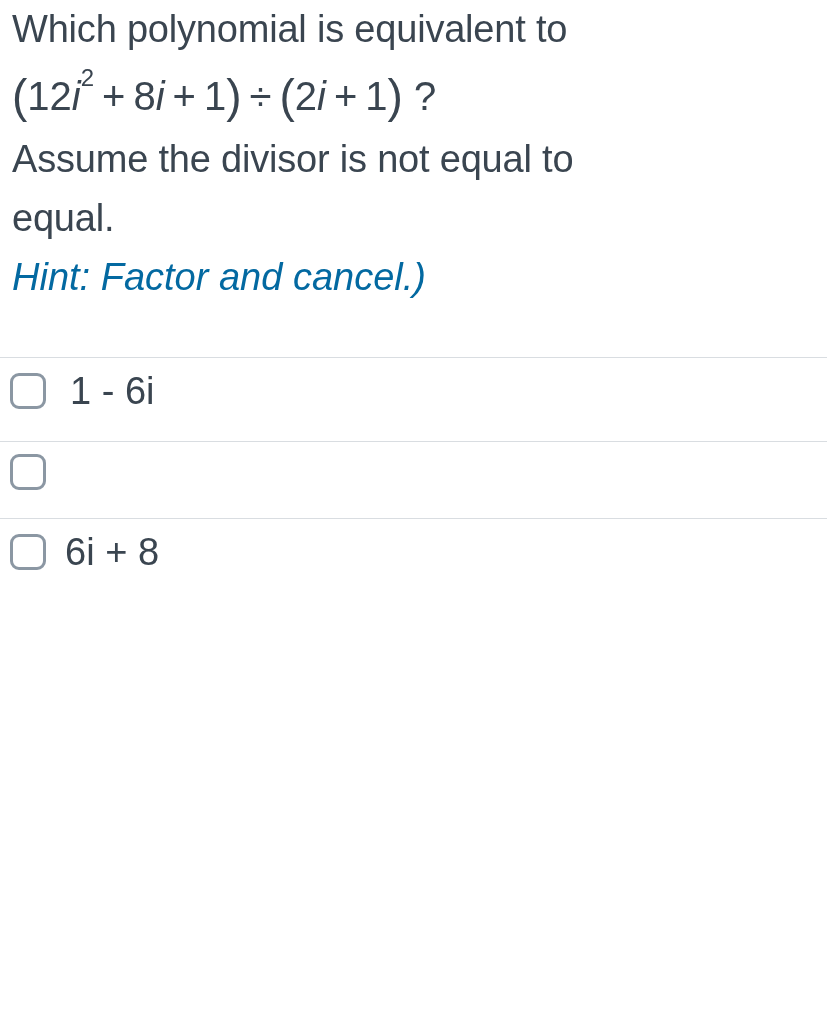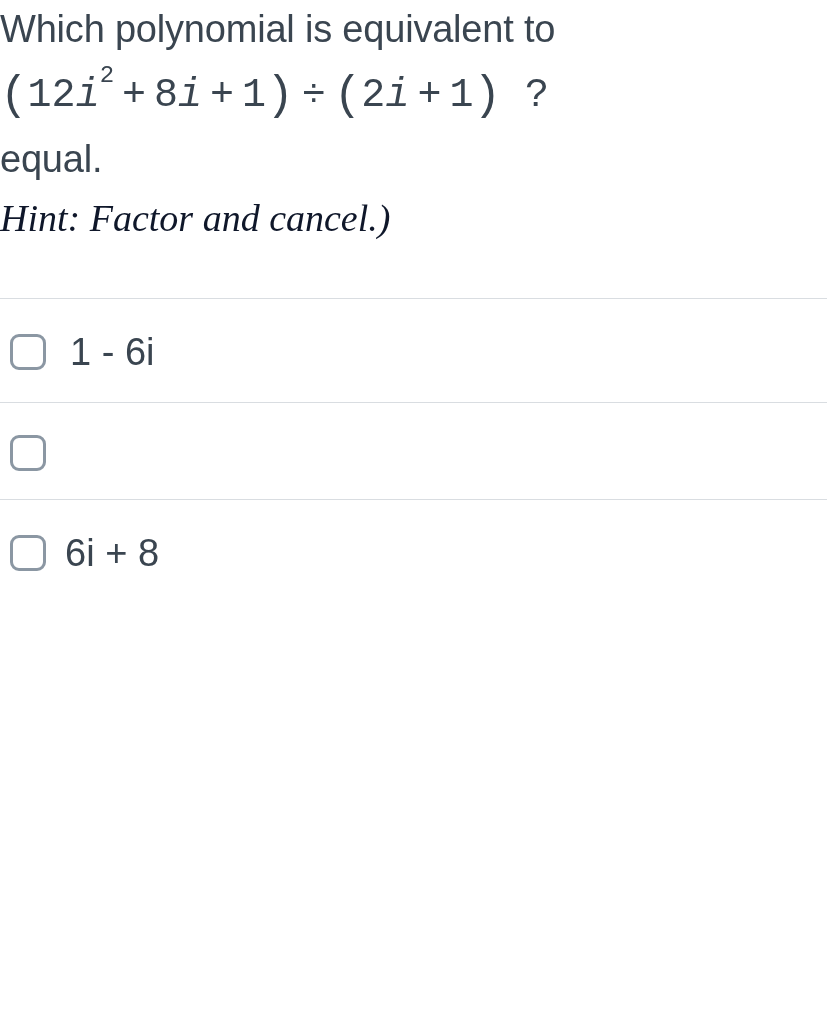--- a/index.html
+++ b/index.html
@@ -4,51 +4,50 @@
   <style>
     * { margin: 0; padding: 0; box-sizing: border-box; }
     body {
       font-family: -apple-system, BlinkMacSystemFont, "Segoe UI", Helvetica, Arial, sans-serif;
       color: #3a4550;
       background: #fff;
       width: 827px;
       height: 1025px;
       overflow: hidden;
     }
-    .question-stem { padding: 0 0 30px 0; }
+    .question-stem { padding: 0 0 30px 12px; }
     .question-line {
       font-size: 38px;
       line-height: 1.55;
       color: #3a4550;
       font-weight: 400;
       letter-spacing: -0.2px;
     }
     .math-line {
-      font-family: Liberation Mono, monospace;
+      font-family: Liberation Sans, sans-serif;
       font-size: 40px;
       line-height: 1.55;
       color: #3a4550;
     }
     .math-line .i { font-style: italic; }
     .math-line .op { padding: 0 8px; }
     .math-line .paren { font-size: 46px; position: relative; top: 2px; }
     .math-line sup { font-size: 24px; position: relative; top: -10px; }
     .hint-line {
       font-size: 38px;
       line-height: 1.55;
-      color: #0f172a;
+      color: #0369a1;
       font-style: italic;
-      font-family: Liberation Serif, serif;
     }
     .options { margin-top: 20px; }
     .option {
       display: flex;
       align-items: center;
       border-top: 1px solid #d9dde1;
-      padding: 32px 8px 28px 10px;
+      padding: 12px 8px 28px 10px;
       gap: 24px;
     }
     .checkbox {
       width: 36px;
       height: 36px;
       border: 3px solid #8b97a3;
       border-radius: 9px;
       flex-shrink: 0;
       background: #fff;
     }
@@ -56,20 +55,21 @@
       font-size: 38px;
       color: #3a4550;
     }
   </style>
 </head>
 <body>
 
 <div class="question-stem">
   <div class="question-line">Which polynomial is equivalent to</div>
   <div class="math-line"><span class="paren">(</span>12<span class="i">i</span><sup>2</sup><span class="op">+</span>8<span class="i">i</span><span class="op">+</span>1<span class="paren">)</span><span class="op">÷</span><span class="paren">(</span>2<span class="i">i</span><span class="op">+</span>1<span class="paren">)</span> ?</div>
+  <div class="question-line">Assume the divisor is not equal to</div>
   <div class="question-line">equal.</div>
   <div class="hint-line">Hint: Factor and cancel.)</div>
 </div>
 
 <div class="options">
   <div class="option">
     <div class="checkbox"></div>
     <div class="option-label">1 - 6i</div>
   </div>
   <div class="option">

